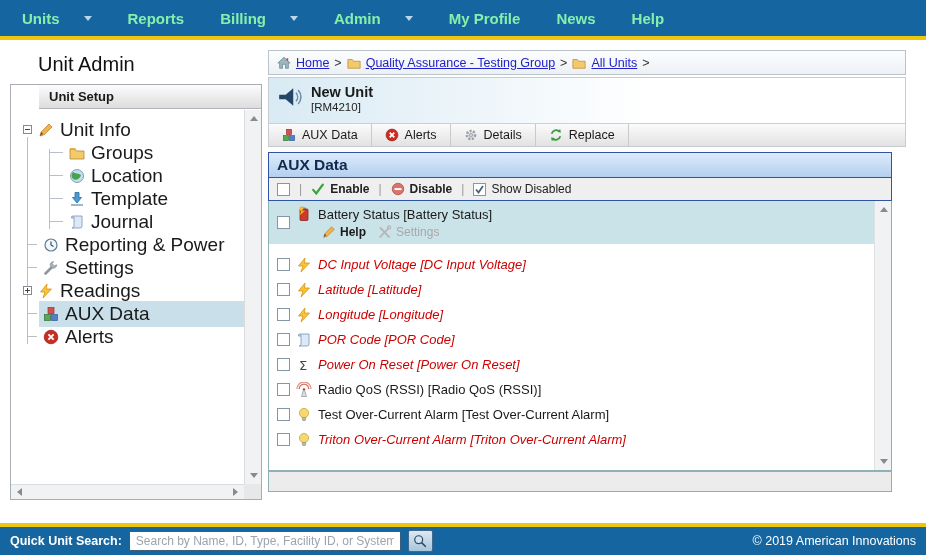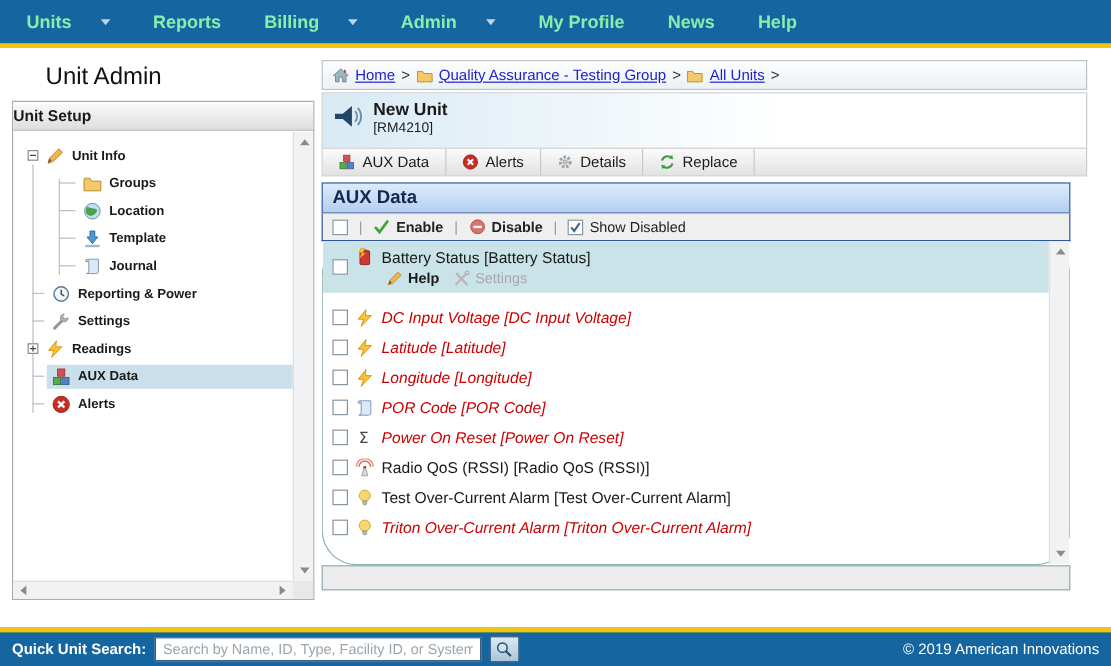--- a/index.html
+++ b/index.html
@@ -39,28 +39,28 @@
   }
   .copyright { margin-left:auto; color:#ffffff; font-size:12.5px; }
 
   
   .page-title { position:absolute; left:38px; top:53px; font-size:20px; color:#111; }
   .sidebar {
     position:absolute; left:10px; top:84px; width:252px; height:416px;
     border:1px solid #a7adb3; background:#fff;
   }
   .sidebar-header {
-    height:24px; line-height:23px; font-size:13px; font-weight:bold;
-    background:linear-gradient(#fcfcfc,#dddddd); border-bottom:1px solid #b2b6ba; color:#1a1a1a;
+    height:24px; line-height:23px; padding-left:10px; font-size:13px; font-weight:bold;
+    background:linear-gradient(#fcfcfc,#dddddd); border-bottom:1px solid #b2b6ba; color:#1a1a1a;margin-left:28px;
   }
   .tree { position:absolute; top:25px; left:0; right:17px; bottom:15px; overflow:hidden; padding-top:8px; }
   .tree-connector { position:absolute; width:1px; background:#b8bfc6; }
   .conn-a { left:16px; top:27px; height:207px; }
   .conn-b { left:38px; top:39px; height:80px; }
-  .tree-row { height:23px; display:flex; align-items:center; font-size:11px; cursor:pointer; position:relative;font-weight:bold; }
+  .tree-row { height:23px; display:flex; align-items:center; font-size:19px; cursor:pointer; position:relative; }
   .stub { height:1px; background:#b8bfc6; flex:0 0 auto; }
   .stub.l0 { margin-left:16px; width:10px; }
   .stub.l1 { margin-left:38px; width:14px; }
   .expander {
     margin-left:12px; width:9px; height:9px; border:1px solid #848b94; background:#fff;
     position:relative; flex:0 0 auto; cursor:pointer;
   }
   .expander::before { content:""; position:absolute; left:1px; right:1px; top:3px; height:1px; background:#444; }
   .expander.plus::after { content:""; position:absolute; top:1px; bottom:1px; left:3px; width:1px; background:#444; }
   .node-box { display:flex; align-items:center; gap:6px; padding:2px 6px 2px 4px; margin-left:2px; flex:1; }
@@ -100,21 +100,21 @@
     height:26px; border:1px solid #2e55a4; background:linear-gradient(#ddebfb,#b4cff0);
     display:flex; align-items:center; padding-left:8px; font-size:15.5px; font-weight:bold; color:#11294e;
   }
   .aux-toolbar {
     height:23px; border-left:1px solid #2e55a4; border-right:1px solid #2e55a4; border-bottom:1px solid #2e55a4;
     background:#efefef; display:flex; align-items:center; gap:9px; padding-left:8px; font-size:12px;
   }
   .aux-toolbar .sep { color:#999; }
   .tool-item { display:flex; align-items:center; gap:5px; cursor:pointer; font-weight:bold; color:#222; }
   .tool-item.normal { font-weight:normal; }
-  .aux-list { position:relative; height:270px; border-left:1px solid #8fb0b5; border-right:1px solid #8fb0b5; background:#fff;border-radius:29px; }
+  .aux-list { position:relative; height:270px; border-left:1px solid #8fb0b5; border-right:1px solid #8fb0b5; background:#fff; }
   .list-inner { position:absolute; top:0; left:0; right:17px; bottom:0; overflow:hidden; }
   .list-vscroll { position:absolute; top:0; right:0; bottom:0; width:17px; background:#f1f2f3; border-left:1px solid #e0e0e0; }
   .aux-footer { height:21px; background:#ececec; border:1px solid #8fb0b5; border-top:1px solid #8fb0b5; }
   .aux-list { border-bottom:1px solid #8fb0b5; }
 
   .row { display:flex; align-items:center; gap:6px; height:25px; padding-left:8px; font-size:13px; }
   .row.red, .sel-label.red { color:#cc0000; font-style:italic; }
   .checkbox { width:13px; height:13px; border:1px solid #8796a3; background:#fff; flex:0 0 auto; display:flex; align-items:center; justify-content:center; cursor:pointer; }
   .sel-block { background:#c9e3e8; display:flex; align-items:center; gap:6px; padding:5px 0 5px 8px; }
   .sel-content { display:flex; flex-direction:column; gap:3px; }

